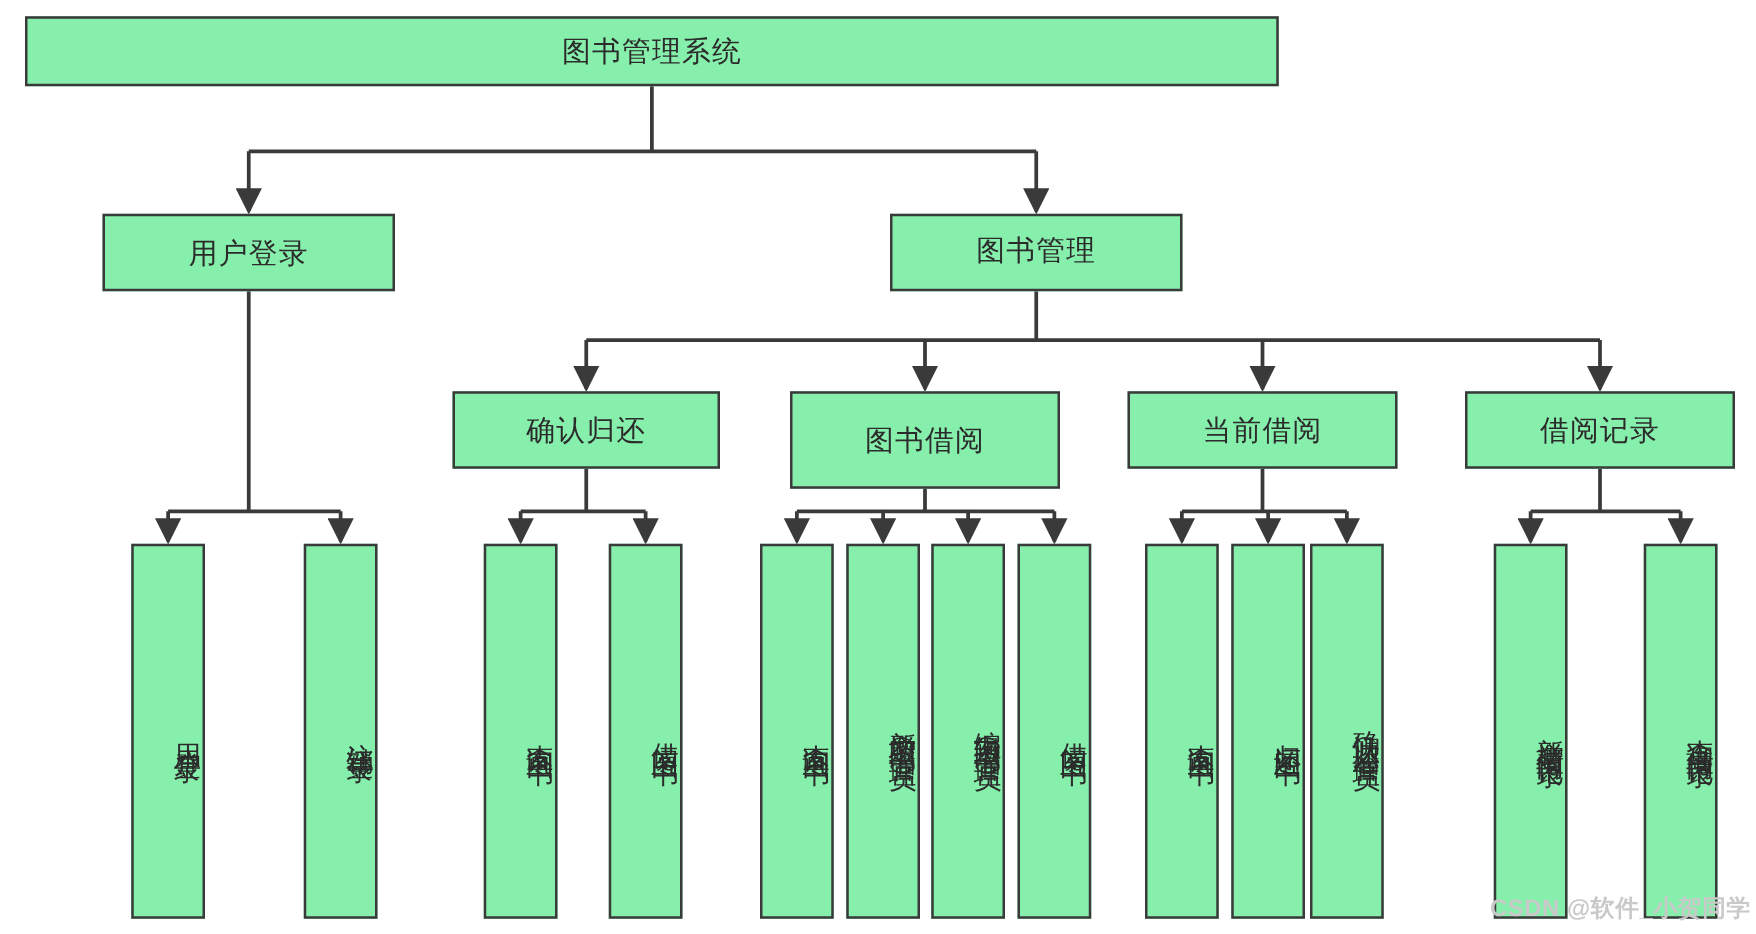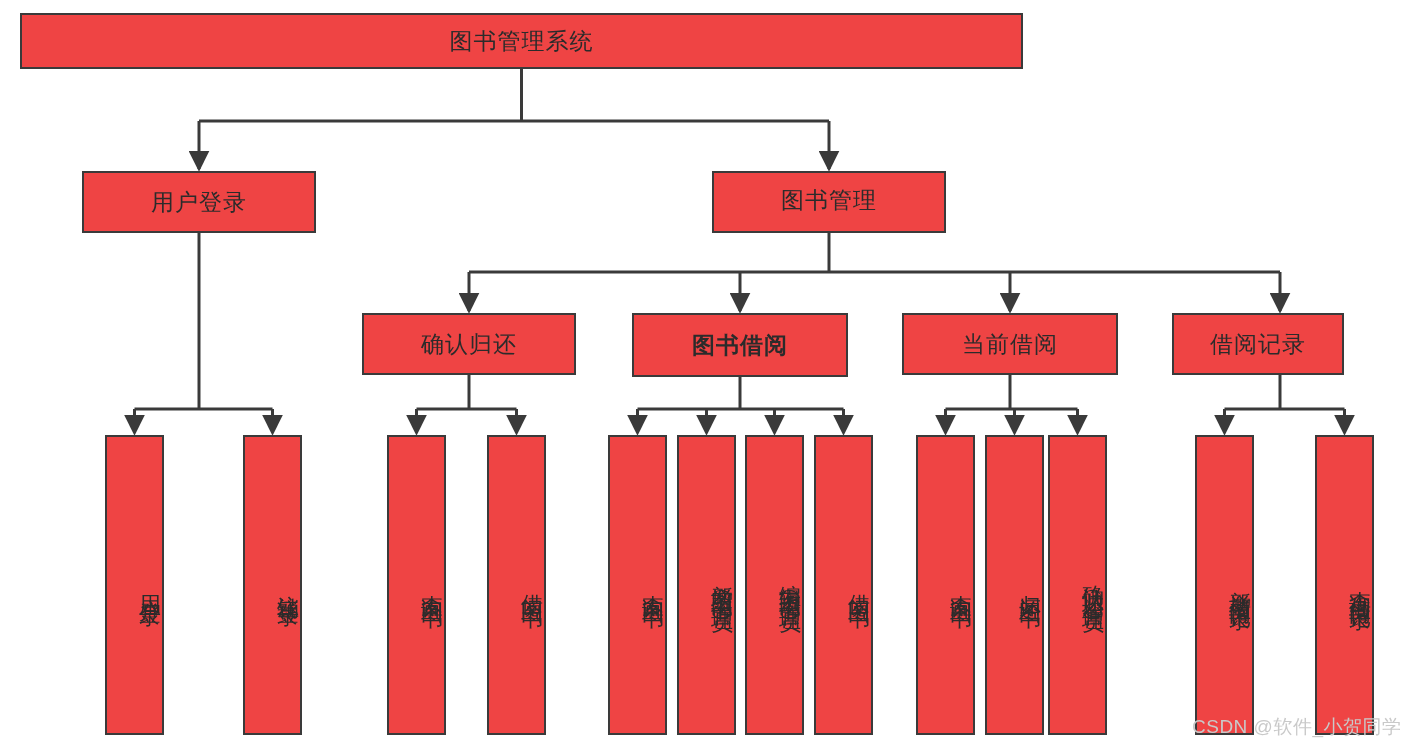--- a/index.html
+++ b/index.html
@@ -21,21 +21,21 @@
     position: absolute;
     left: 0;
     top: 0;
     width: 1405px;
     height: 747px;
     pointer-events: none;
   }
   .node {
     position: absolute;
     box-sizing: border-box;
-    background: #ef4444;
+    background: #86efac;
     border: 2px solid #3a3a3a;
     display: flex;
     align-items: center;
     justify-content: center;
     color: #2b2b2b;
   }
   .node.horiz {
     font-size: 23px;
     letter-spacing: 1px;
     line-height: 1.15;
@@ -55,20 +55,21 @@
     writing-mode: vertical-rl;
     text-orientation: upright;
     white-space: nowrap;
   }
   .watermark {
     position: absolute;
     font-size: 19px;
     color: #c9c9c9;
     white-space: nowrap;
     letter-spacing: 0.5px;
+    font-weight: bold;
   }
 </style>
 </head>
 <body>
 
 <div id="canvas">
 
   <svg id="wires" viewBox="0 0 1405 747" xmlns="http://www.w3.org/2000/svg">
     <defs>
       <marker id="arrow" viewBox="0 0 12 12" refX="10.5" refY="6" markerWidth="7" markerHeight="7" orient="auto-start-reverse">
@@ -118,27 +119,27 @@
       </div>
       <div class="node horiz" style="left: 82px; top: 171px; width: 234px; height: 62px;">
         <span>用户登录</span>
       </div>
       <div class="node horiz" style="left: 712px; top: 171px; width: 234px; height: 62px; font-family: Liberation Mono, monospace;">
         <span>图书管理</span>
       </div>
       <div class="node horiz" style="left: 362px; top: 313px; width: 214px; height: 62px;">
         <span>确认归还</span>
       </div>
-      <div class="node horiz" style="left: 632px; top: 313px; width: 216px; height: 64px; font-weight: bold;">
+      <div class="node horiz" style="left: 632px; top: 313px; width: 216px; height: 78px;">
         <span>图书借阅</span>
       </div>
       <div class="node horiz" style="left: 902px; top: 313px; width: 216px; height: 62px;">
         <span>当前借阅</span>
       </div>
-      <div class="node horiz" style="left: 1172px; top: 313px; width: 172px; height: 62px;">
+      <div class="node horiz" style="left: 1172px; top: 313px; width: 216px; height: 62px;">
         <span>借阅记录</span>
       </div>
       <div class="node vert" style="left: 105px; top: 435px; width: 59px; height: 300px;">
         <span class="vtext">用户登录</span>
       </div>
       <div class="node vert" style="left: 243px; top: 435px; width: 59px; height: 300px;">
         <span class="vtext">注销登录</span>
       </div>
       <div class="node vert" style="left: 387px; top: 435px; width: 59px; height: 300px;">
         <span class="vtext">查询图书</span>

